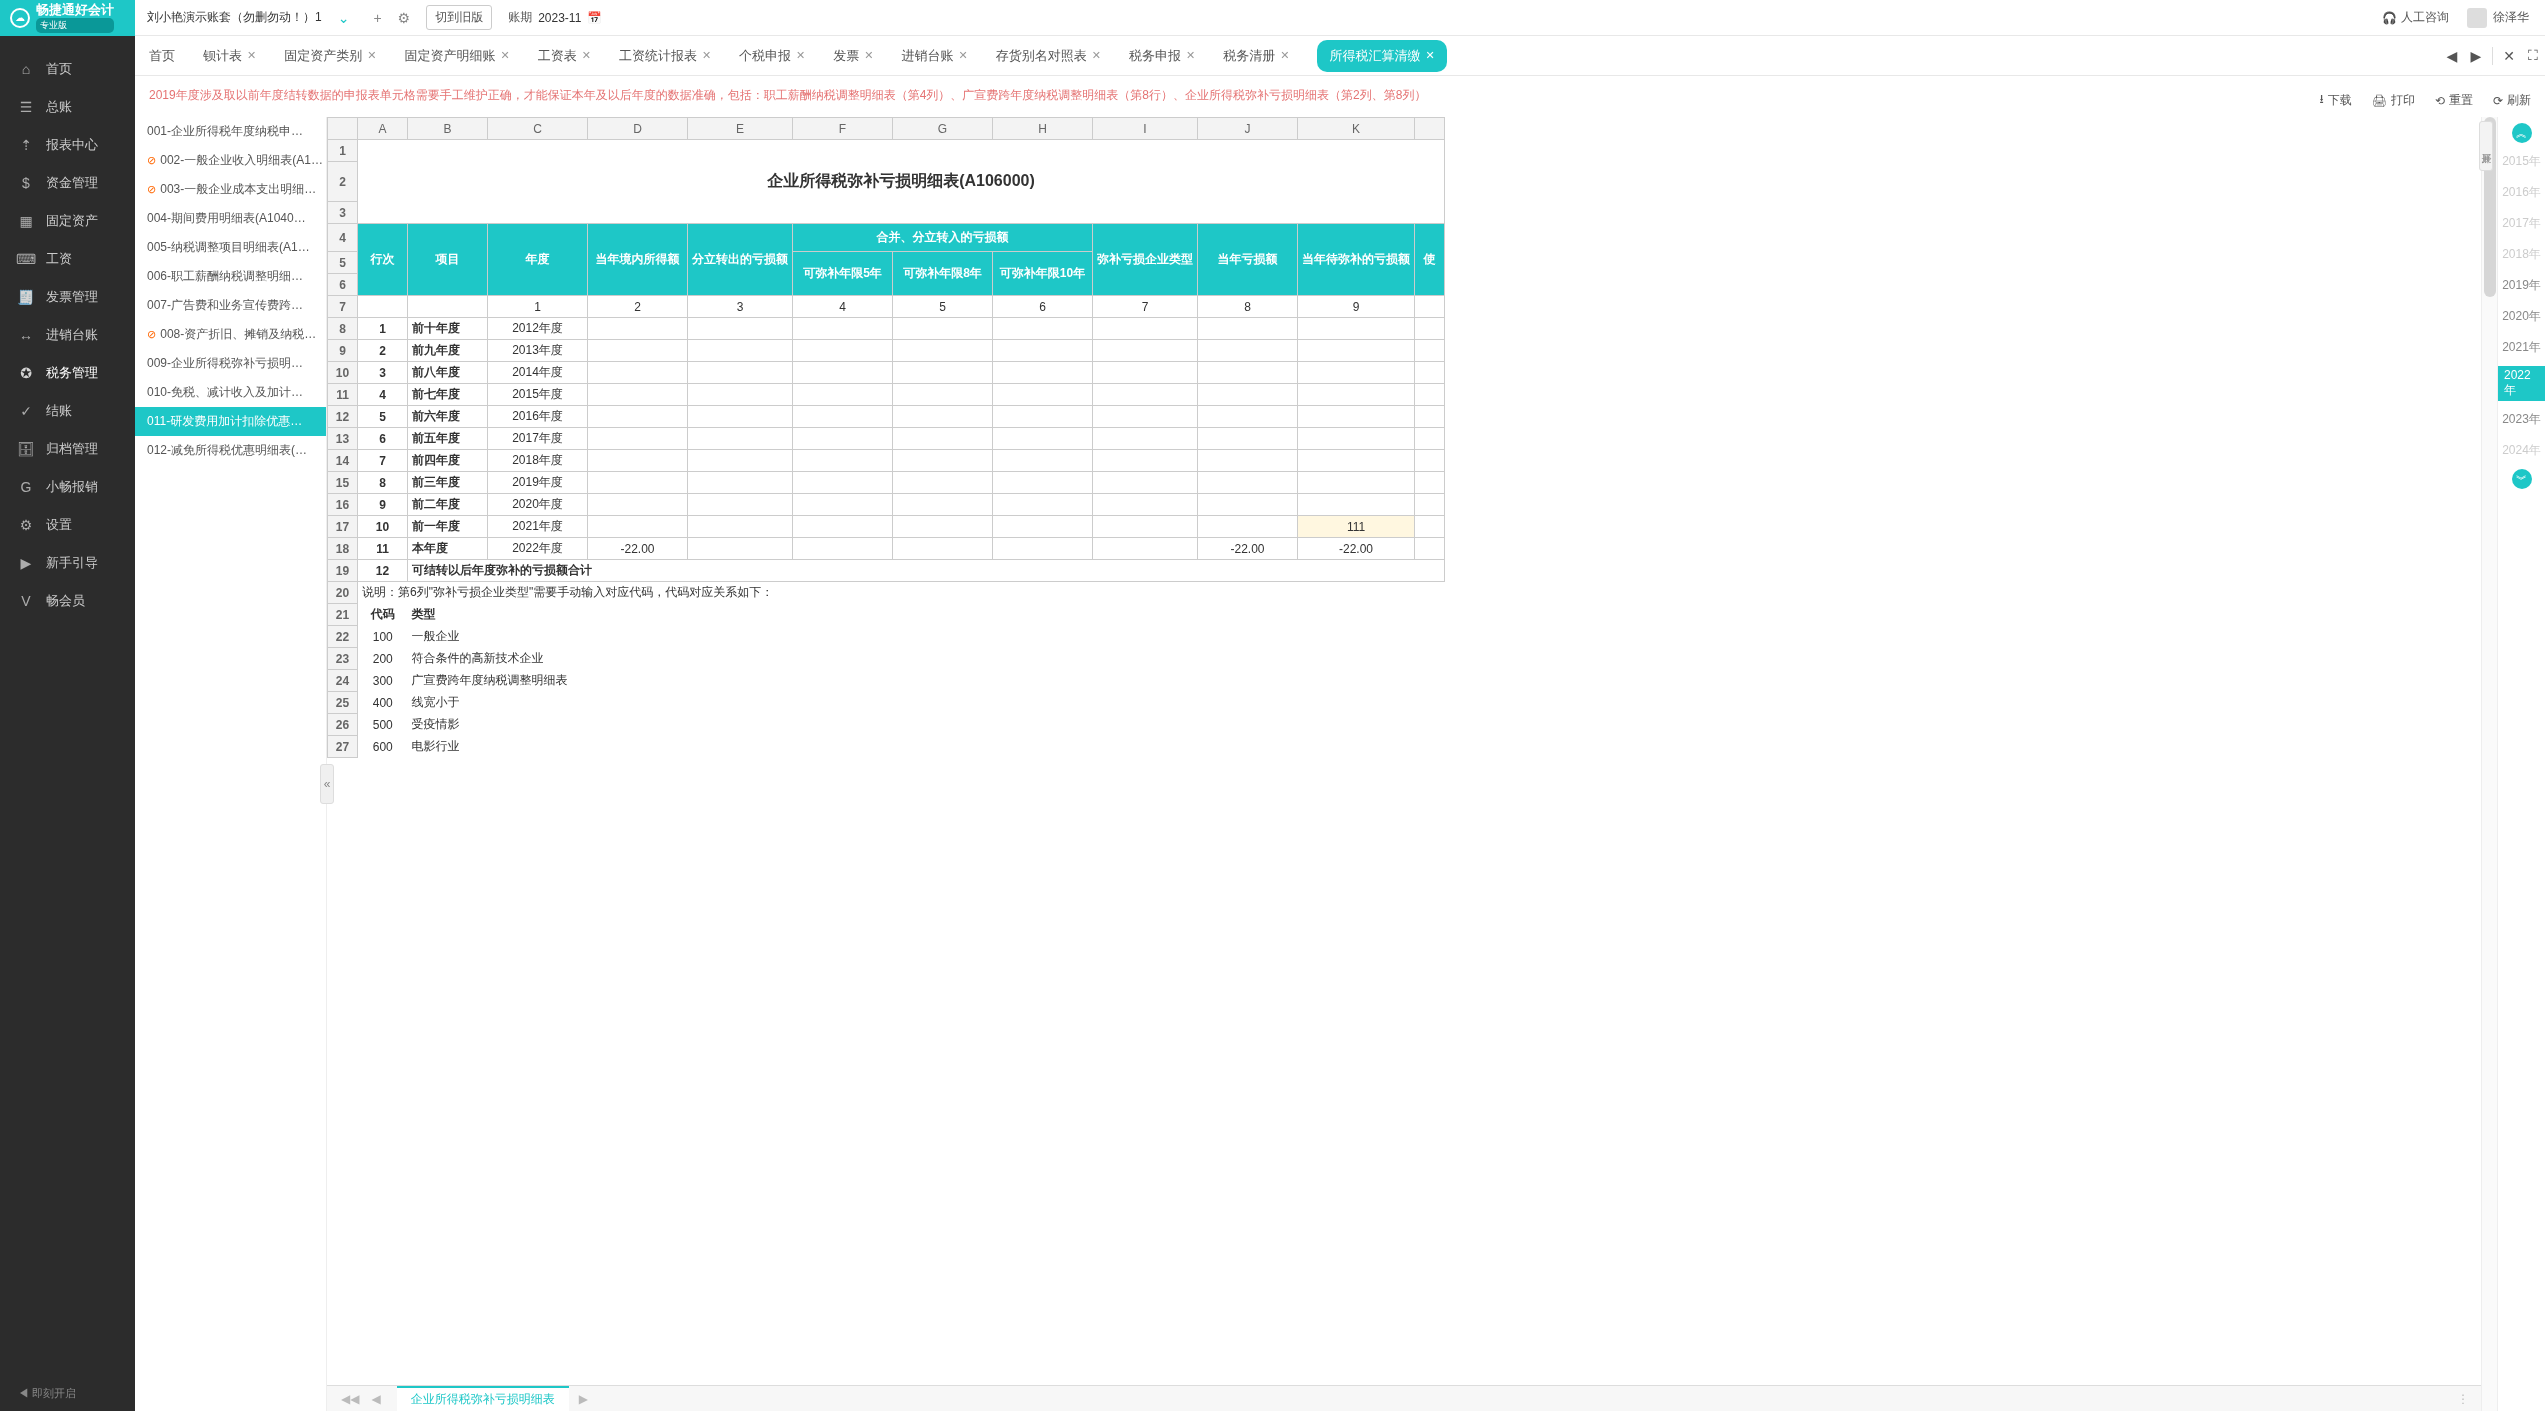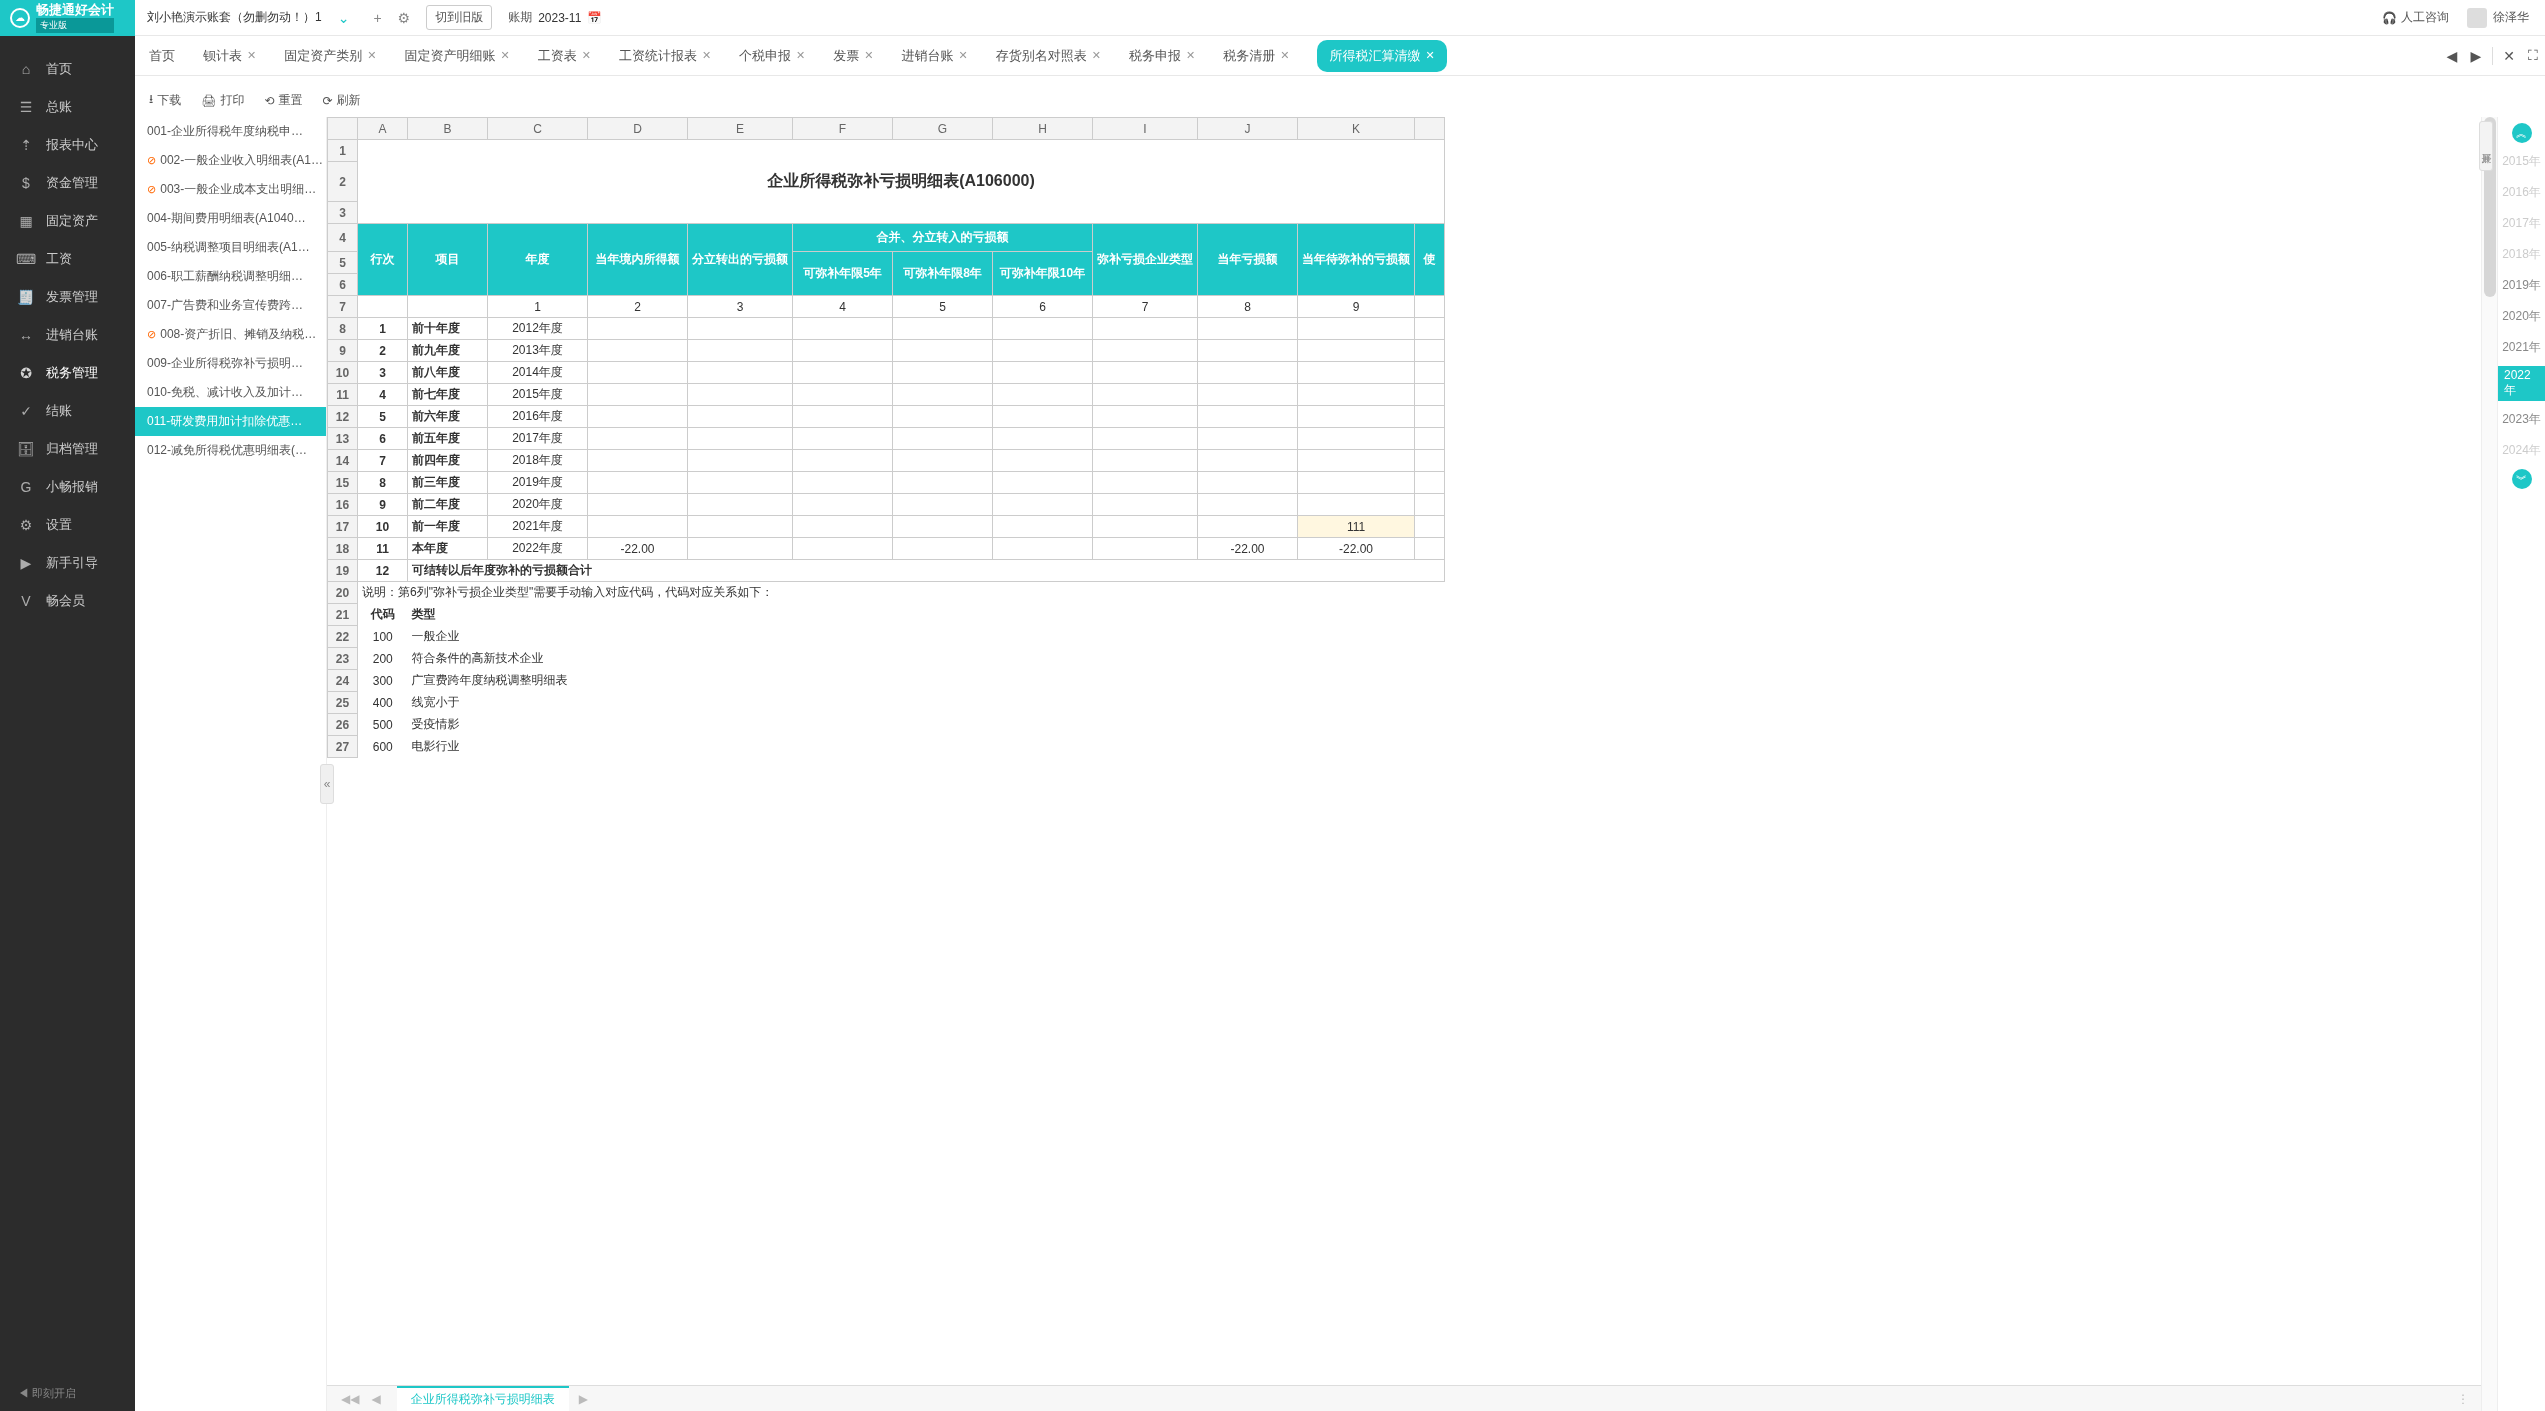--- a/index.html
+++ b/index.html
@@ -4,21 +4,21 @@
 <style>
 * { box-sizing: border-box; margin: 0; padding: 0; }
 body { font-family: "Microsoft YaHei", Arial, sans-serif; font-size: 12px; color: #333; background: #fff; overflow: hidden; }
 .app { display: flex; flex-direction: column; height: 100vh; }
 
 
 .topbar { display: flex; align-items: center; height: 36px; background: #fff; border-bottom: 1px solid #e8e8e8; padding: 0 8px; }
 .logo-area { display: flex; align-items: center; width: 135px; height: 36px; background: #1ec7c7; color: #fff; padding-left: 10px; margin-left:-8px; margin-right:8px;}
 .logo-badge { width:20px; height:20px; border:2px solid #fff; border-radius:50%; display:flex; align-items:center; justify-content:center; font-size:10px; margin-right:6px;}
 .logo-text { font-size:13px; font-weight:bold; line-height:1;}
-.logo-sub { font-size:9px; background:#0a9898; padding:1px 4px; border-radius:0; margin-top:2px;}
+.logo-sub { font-size:9px; background:#0a9898; padding:1px 4px; border-radius:5px; margin-top:2px;}
 .account-name { color:#333; margin-left:4px; }
 .dropdown-chev { color:#1ec7c7; margin:0 16px; cursor:pointer; font-size:14px;}
 .top-icon { color:#888; margin:0 8px; cursor:pointer; font-size:14px;}
 .switch-old { border:1px solid #ccc; padding:3px 8px; border-radius:3px; color:#555; cursor:pointer; margin:0 8px;}
 .period-label { margin-left:8px; color:#555;}
 .period-val { color:#333; margin-left:6px;}
 .cal-icon { color:#1ec7c7; margin-left:6px;}
 .spacer { flex:1; }
 .headset { color:#888; margin-right:4px;}
 .consult { color:#555; margin-right:18px; cursor:pointer;}
@@ -248,20 +248,21 @@
           <div class="tab-nav">
             <span class="tab-nav-btn">◀</span>
 <span class="tab-nav-btn">▶</span>
 <span class="tab-nav-sep"></span>
 <span class="tab-nav-btn">✕</span>
 <span class="tab-nav-btn">⛶</span>
           </div>
         </div>
 
       <div class="notice-row">
+        <div class="notice">2019年度涉及取以前年度结转数据的申报表单元格需要手工维护正确，才能保证本年及以后年度的数据准确，包括：职工薪酬纳税调整明细表（第4列）、广宣费跨年度纳税调整明细表（第8行）、企业所得税弥补亏损明细表（第2列、第8列）</div>
         <div class="toolbar">
           <span class="tool">
               <span>⭳</span>
               <span>下载</span>
             </span>
           <span class="tool">
               <span>🖨</span>
               <span>打印</span>
             </span>
           <span class="tool">

